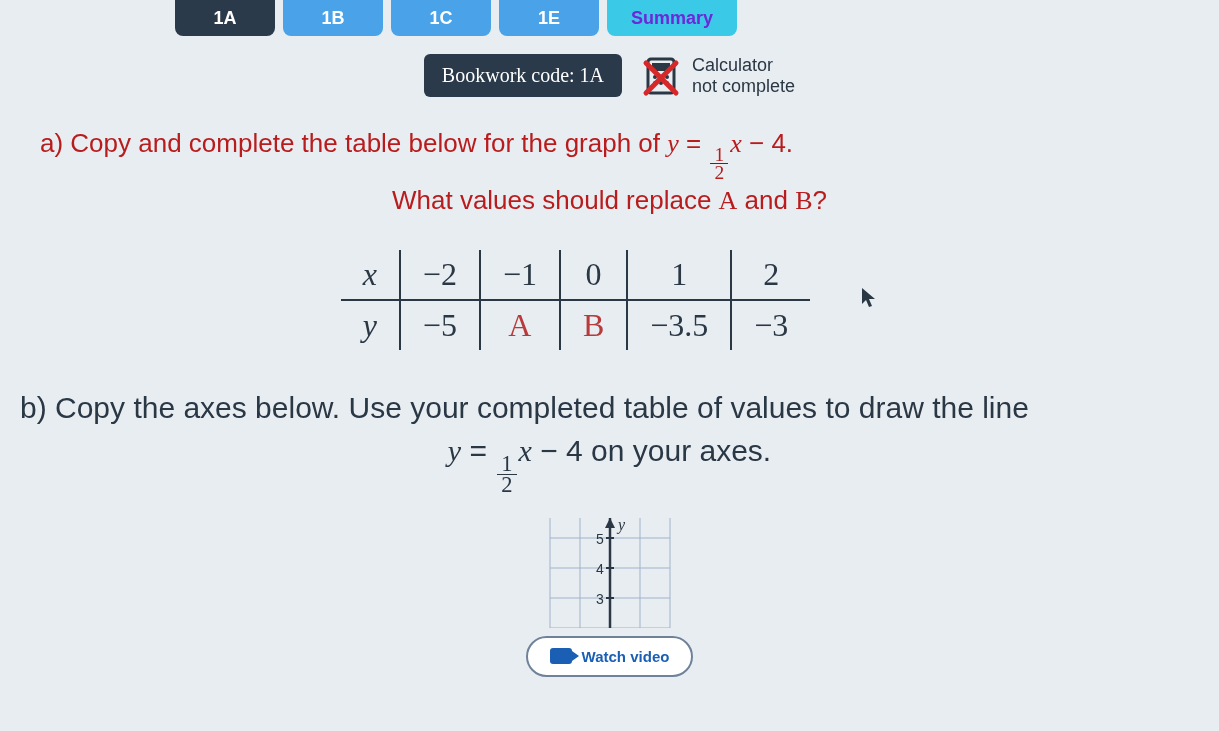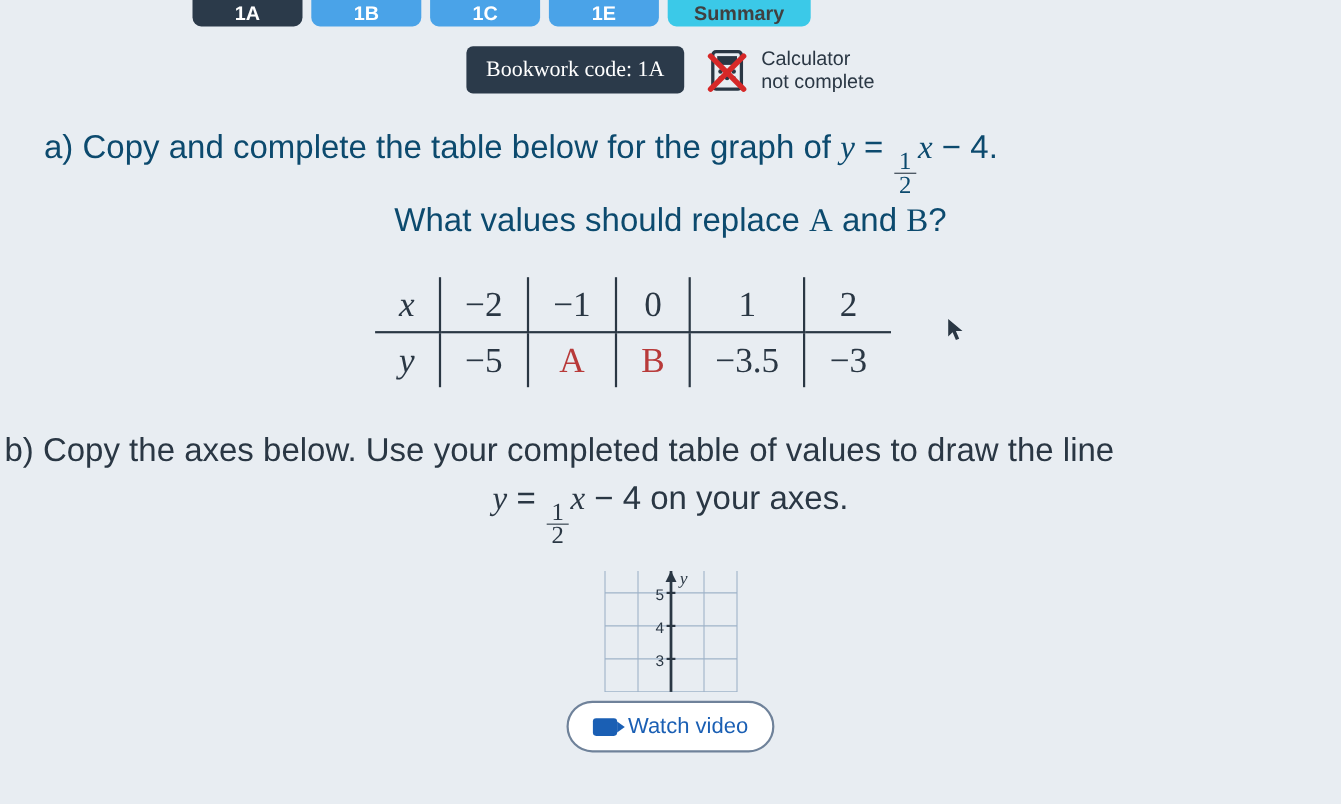--- a/index.html
+++ b/index.html
@@ -13,34 +13,34 @@
     color: #2a3744;
   }
   .tabs {
     display: flex;
     gap: 8px;
     padding-left: 175px;
     padding-top: 0;
   }
   .tab {
     min-width: 100px;
-    height: 24px;
+    height: 36px;
     display: flex;
     align-items: center;
     justify-content: center;
     font-weight: 700;
     font-size: 18px;
     border-bottom-left-radius: 8px;
     border-bottom-right-radius: 8px;
     color: #fff;
     background:#4aa3e8;
     cursor: pointer;
   }
   .tab.active { background:#2b3a4a; }
-  .tab.summary { background:#3bc9e8; color:#404040; min-width:130px;}
+  .tab.summary { background:#3bc9e8; color:#6d28d9; min-width:130px;}
   .info-row {
     display:flex;
     align-items:center;
     justify-content:center;
     gap: 18px;
     margin-top: 18px;
   }
   .bookwork {
     background:#2b3a4a;
     color:#fff;
@@ -57,22 +57,22 @@
     font-size:18px;
   }
   .calc-icon {
     width:42px;
     height:42px;
     position:relative;
   }
   .question {
     margin-top: 28px;
     padding: 0 40px;
-    font-size: 30px;
-    color:#0c4a6e;
+    font-size: 26px;
+    color:#b91c1c;
     line-height: 1.45;
     text-align:center;
   }
   .question .left { text-align:left; display:block;}
   .math-i { font-family: 'Times New Roman', serif; font-style: italic; }
   .frac {
     display:inline-flex;
     flex-direction:column;
     align-items:center;
     vertical-align: -0.45em;
@@ -103,21 +103,21 @@
   table.valtable tr:first-child td { border-bottom: 2px solid #2a3744;}
   table.valtable td.rowlabel { font-style: italic; }
   .ab { color:#b83a3a; font-style: normal; font-family: 'Times New Roman', serif;}
   .cursor-arrow {
     margin-left: 50px;
     font-size: 22px;
     color:#2a3744;
   }
   .partb {
     margin-top: 36px;
-    padding: 0 4px;
+    padding: 0 20px;
     font-size: 30px;
     line-height:1.45;
     text-align:center;
   }
   .partb .left { text-align:left; display:block;}
   .axes-wrap {
     display:flex;
     justify-content:center;
     margin-top: 22px;
   }
@@ -129,24 +129,24 @@
     display:flex;
     justify-content:center;
     margin-top: 8px;
   }
   .watch-btn {
     border: 2px solid #6f829a;
     background:#fff;
     border-radius: 24px;
     padding: 10px 22px;
     display:flex;
-    align-items:center;
+    align-items:flex-start;
     gap:10px;
-    font-size: 20px;
-    font-weight:400;
+    font-size: 15px;
+    font-weight:700;
     color:#1a5fb4;
     cursor:pointer;
   }
   .video-icon {
     width:22px; height:16px; background:#1a5fb4; border-radius:3px; position:relative;
   }
   .video-icon::after {
     content:""; position:absolute; left:100%; top:3px; border:5px solid transparent; border-left:7px solid #1a5fb4;
   }
 </style>

